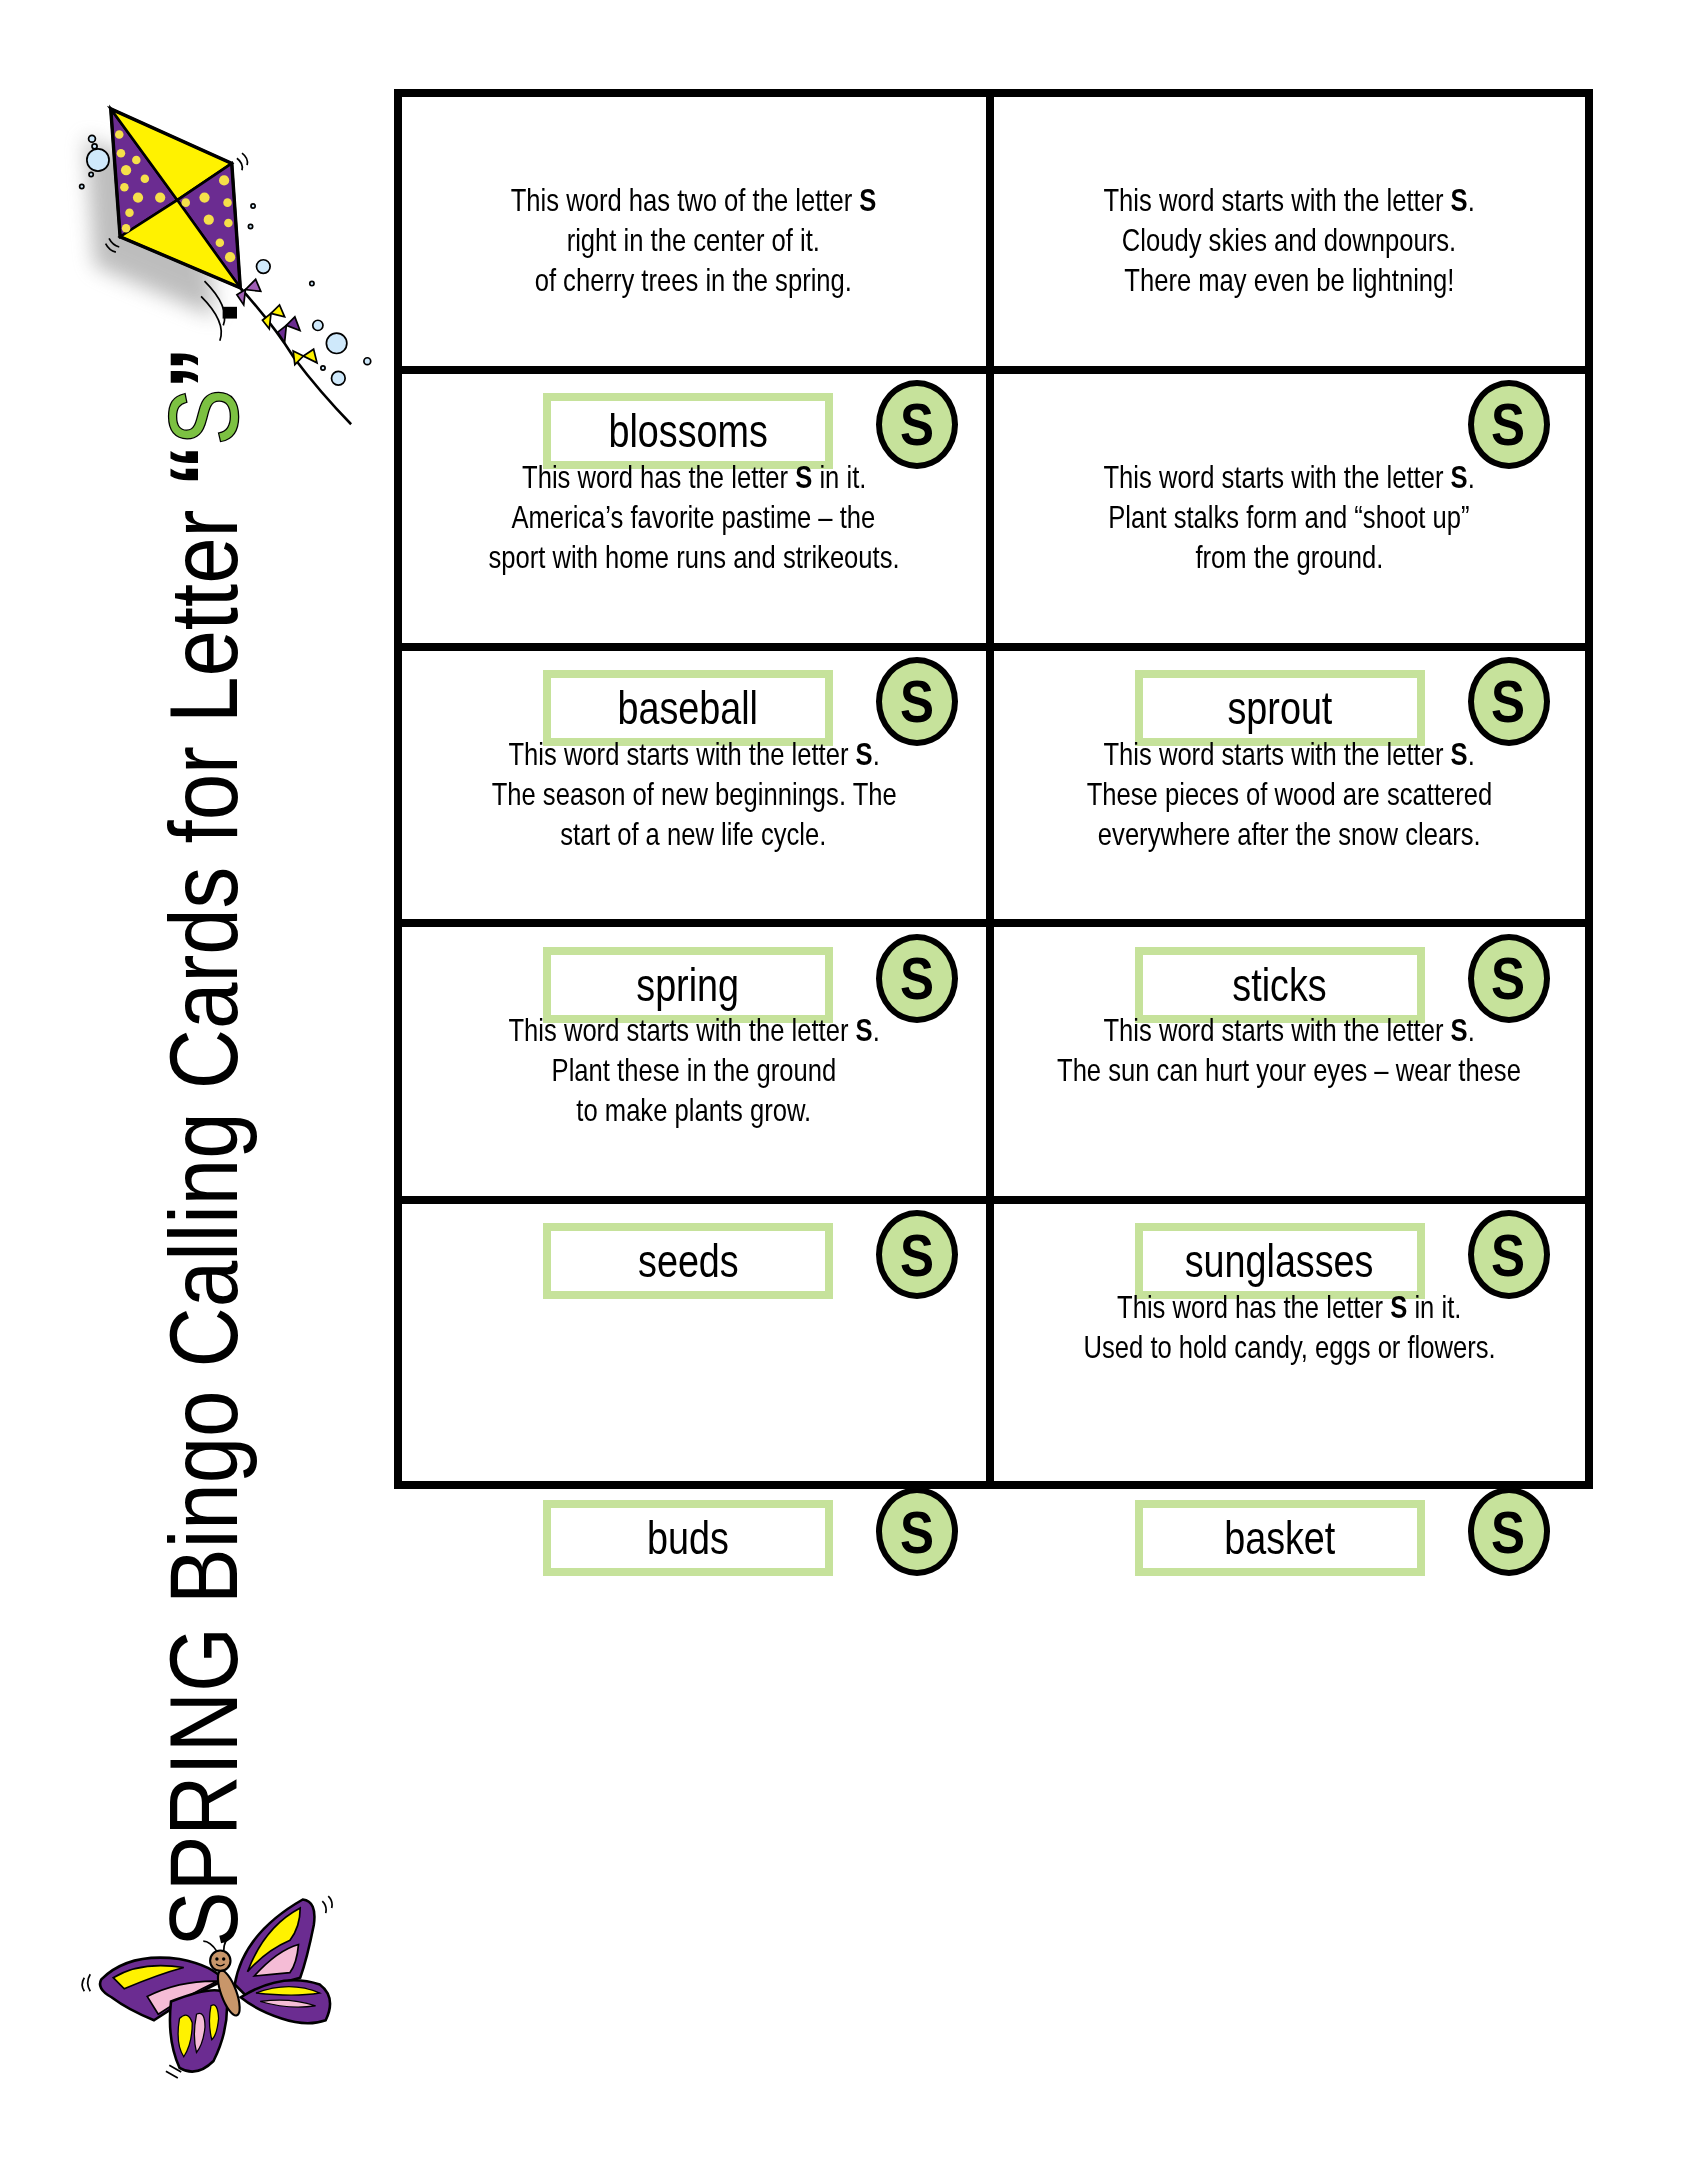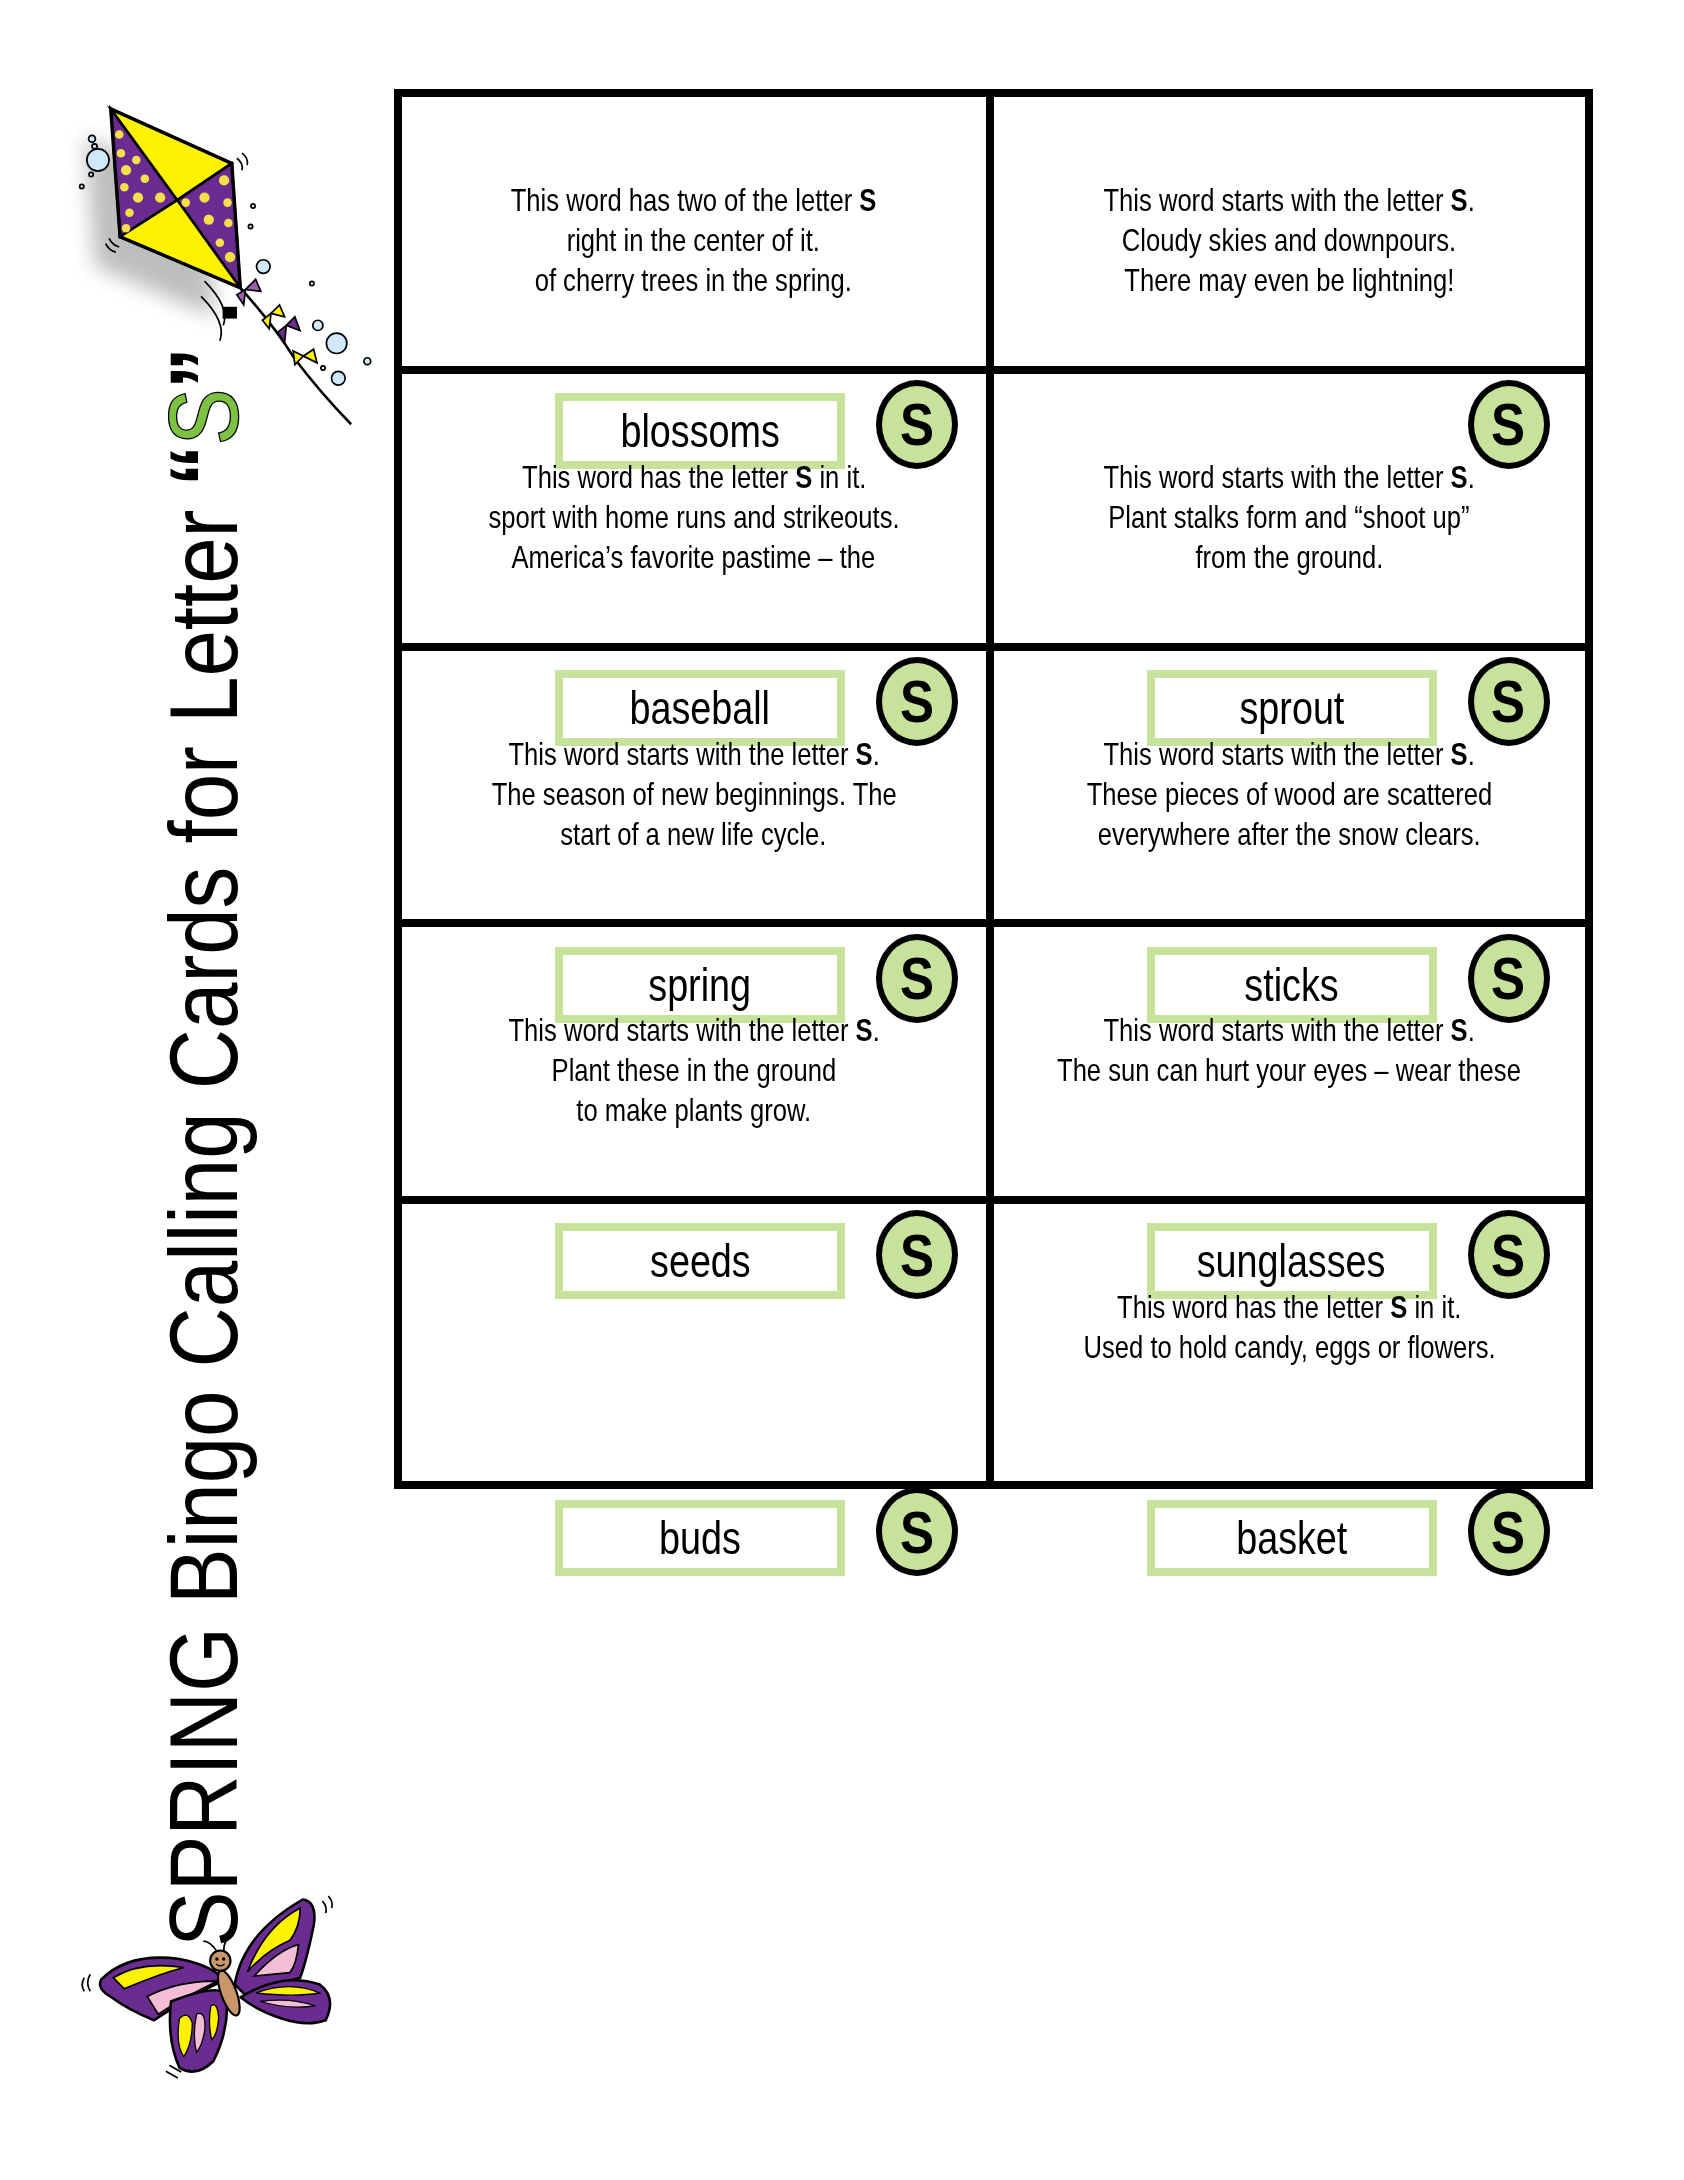--- a/index.html
+++ b/index.html
@@ -55,21 +55,21 @@
     text-align:center;
     font-size:32px;
     line-height:40px;
   }
   .clue .line { display:block; white-space:nowrap; }
   .clue .line span.inner { display:inline-block; transform:scaleX(0.8); transform-origin:center; }
   .clue b { font-weight:bold; }
 
   .word-box {
     position:absolute;
-    left:153px; top:296px;
+    left:141px; top:296px;
     width:290px; height:76px;
     box-sizing:border-box;
     border:8.5px solid #c6e29b;
     background:#fff;
     display:flex; align-items:center; justify-content:center;
     font-size:46px;
   }
   .word-box .w { display:inline-block; transform:scaleX(0.82); white-space:nowrap; }
 
   .s-badge {
@@ -220,22 +220,22 @@
         <span class="line"><span class="inner">Cloudy skies and downpours.</span></span>
         <span class="line"><span class="inner">There may even be lightning!</span></span>
       </div>
     <div class="s-badge">
       <span class="s">S</span>
     </div>
   </div>
     <div class="card">
     <div class="clue">
         <span class="line"><span class="inner">This word has the letter <b>S</b> in it.</span></span>
+        <span class="line"><span class="inner">America’s favorite pastime – the</span></span>
         <span class="line"><span class="inner">sport with home runs and strikeouts.</span></span>
-        <span class="line"><span class="inner">America’s favorite pastime – the</span></span>
       </div>
     <div class="word-box">
       <span class="w">baseball</span>
     </div>
     <div class="s-badge">
       <span class="s">S</span>
     </div>
   </div>
     <div class="card">
     <div class="clue">

